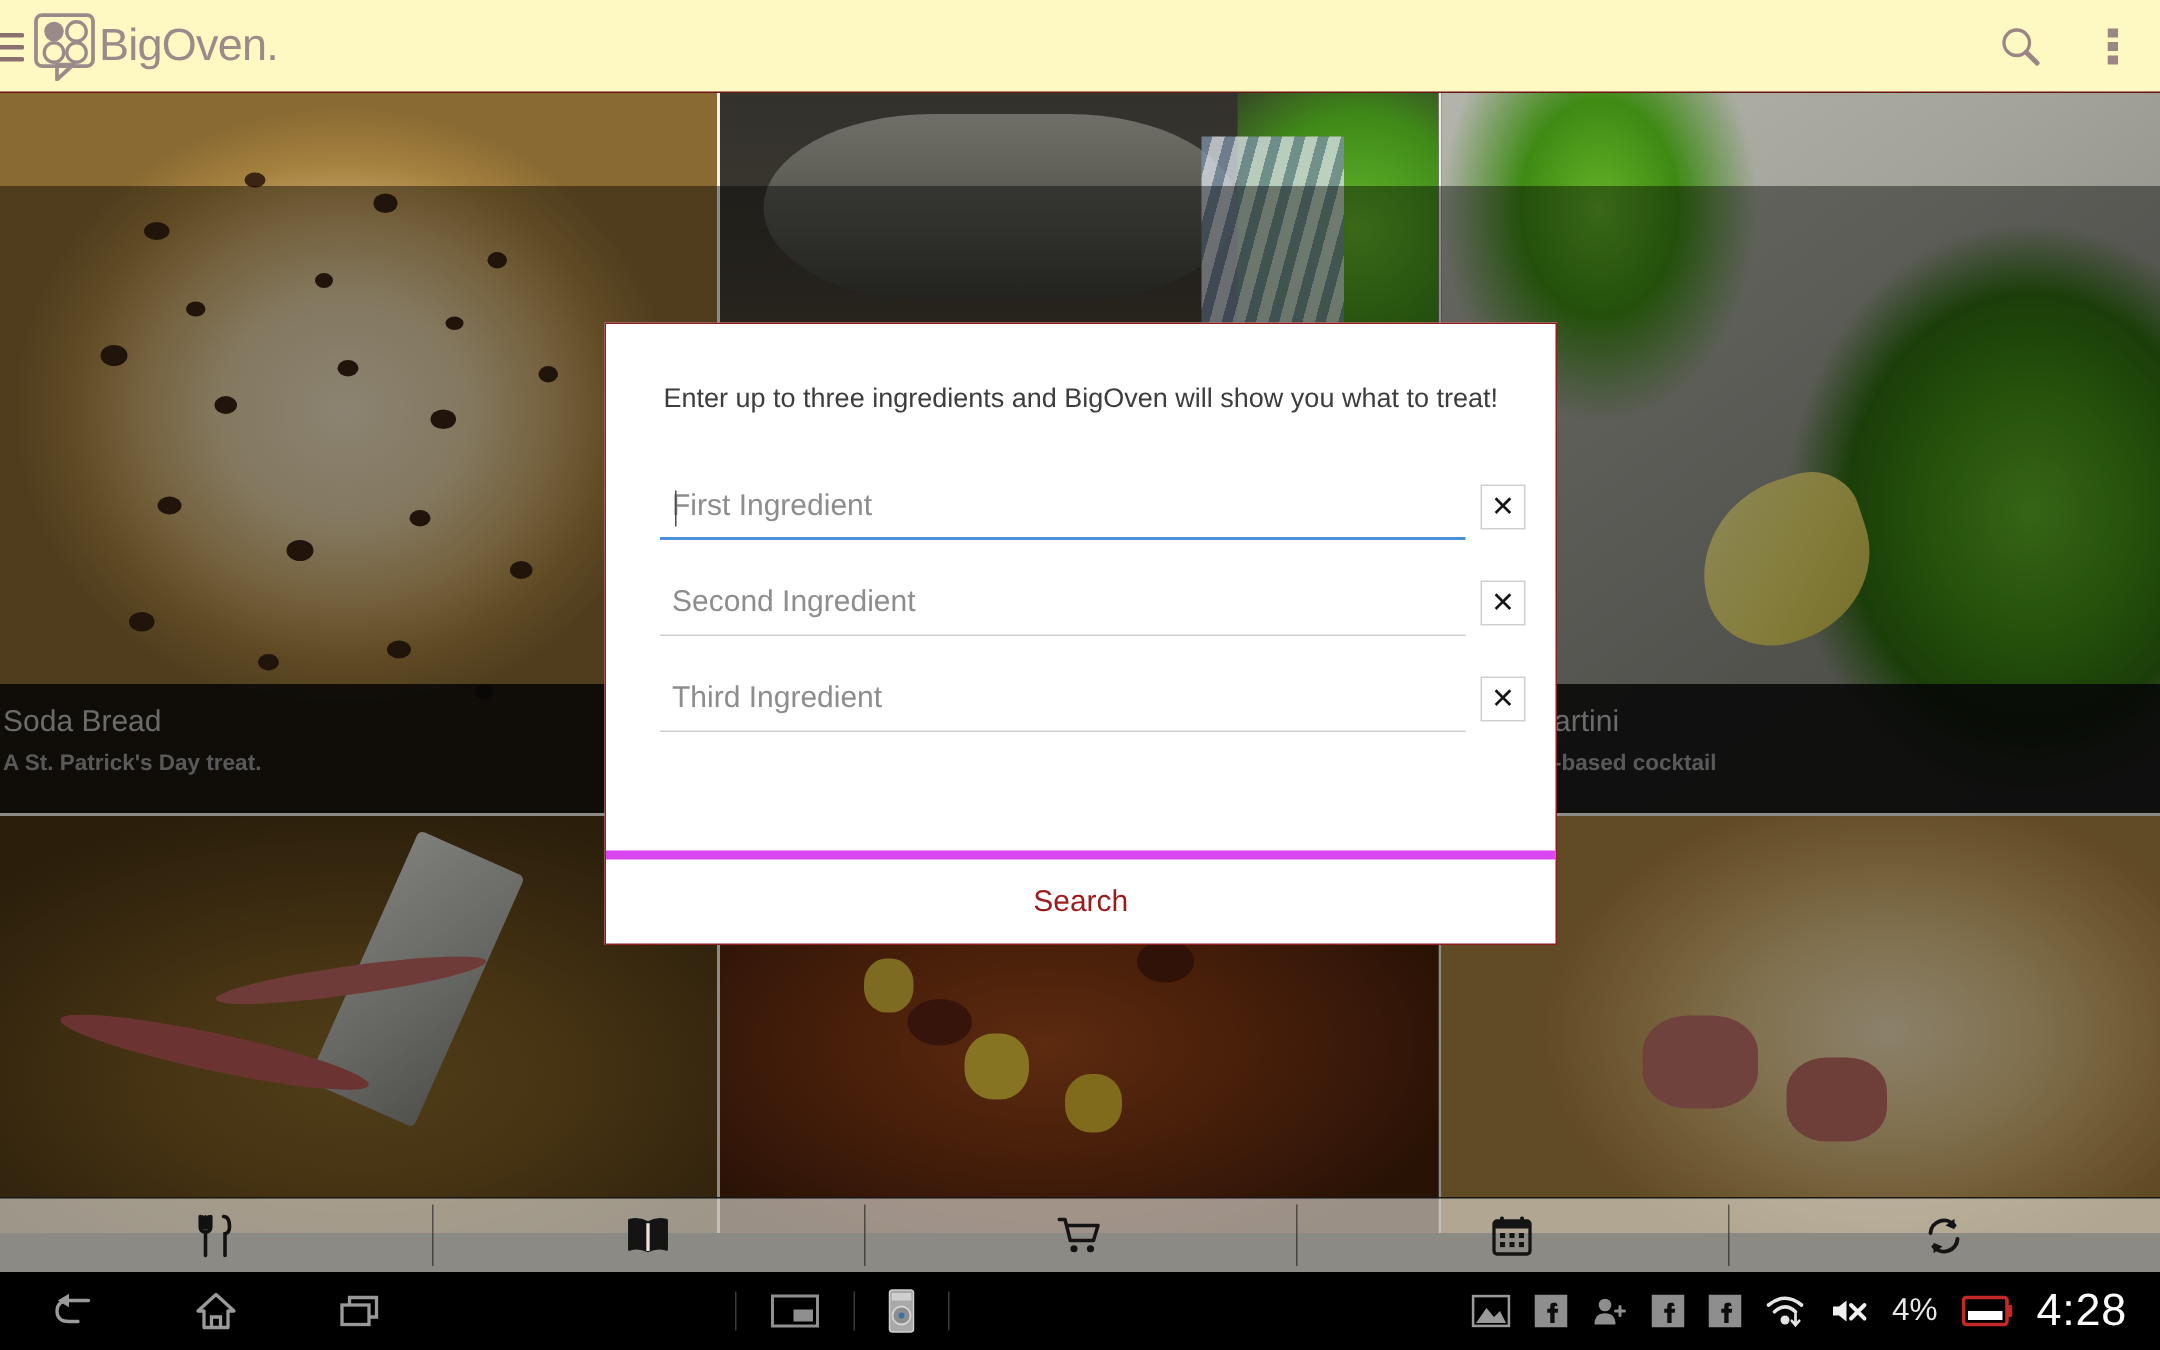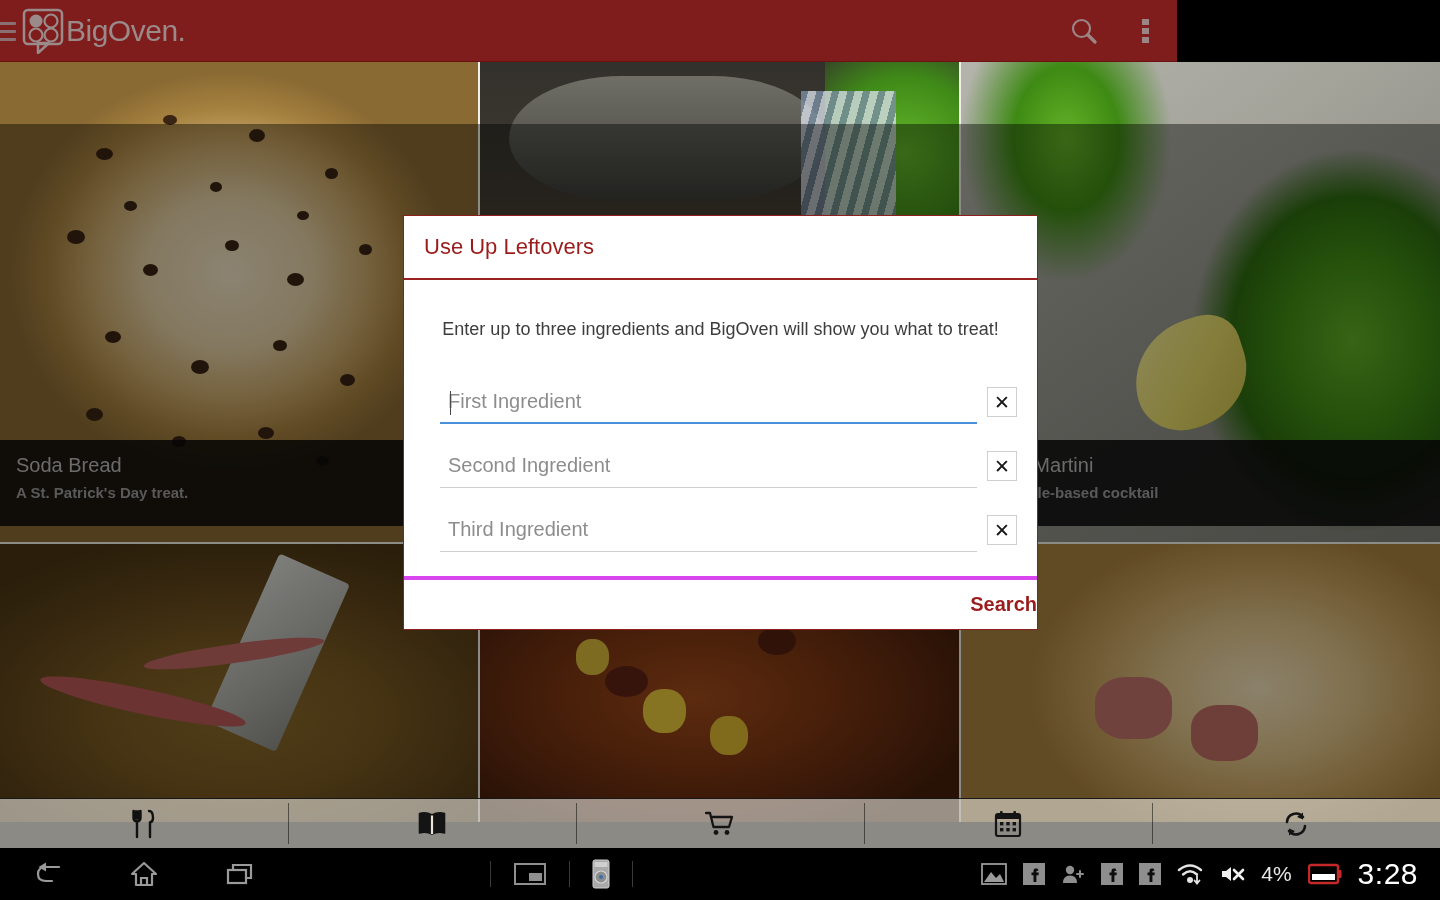--- a/index.html
+++ b/index.html
@@ -6,22 +6,22 @@
   html, body {
     width: 1440px; height: 900px;
     background: #000;
     font-family: "Liberation Sans", "DejaVu Sans", sans-serif;
     overflow: hidden;
   }
   #screen { position: relative; width: 1440px; height: 900px; overflow: hidden; }
 
   
   #appbar {
-    position: absolute; top: 0; left: 0; width: 1177px; height: 62px;
-    background: #7f1d1d;
+    position: absolute; top: 0; left: 0; width: 1440px; height: 62px;
+    background: #fef9c3;
     display: flex; align-items: center;
   }
   #appbar::after {
     content: ""; position: absolute; left: 0; bottom: 0; width: 100%; height: 1px;
     background: #6b1212;
   }
   .hamburger { width: 22px; margin-left: -6px; display: flex; flex-direction: column; gap: 5px; }
   .hamburger span { display: block; height: 3px; background: #8a7070; border-radius: 1px; }
   .brand { display: flex; align-items: center; margin-left: 6px; }
   .brand-word { font-size: 30px; color: #9b8a8a; letter-spacing: -0.5px; font-weight: 400; }
@@ -75,23 +75,23 @@
   }
   .ph-reuben {
     position: absolute; inset: 0;
     background:
       radial-gradient(ellipse 48% 58% at 62% 52%, #f0dfb8 0%, #ddc187 42%, #c49f5c 72%, #a8813e 100%),
       linear-gradient(to right, #8d8881 0%, #9a9189 22%, #c9a96a 50%, #dcc68f 100%);
   }
 
   
   .caption {
-    position: absolute; left: 0; bottom: 16px; width: 100%; height: 86px;
+    position: absolute; left: 0; bottom: 0; width: 100%; height: 86px;
     background: rgba(10,10,10,0.86);
-    padding: 10px 14px 0 16px;
+    padding: 10px 14px 0 2px;
   }
   .cap-title { font-size: 20px; color: #b8b8b8; line-height: 30px; white-space: nowrap; overflow: hidden; }
   .cap-sub { font-size: 15px; color: #9a9a9a; line-height: 26px; white-space: nowrap; overflow: hidden; font-weight: bold; }
 
   
   #scrim { position: absolute; top: 62px; left: 0; width: 1440px; height: 760px; background: rgba(0,0,0,0.42); }
 
   
   #tabbar {
     position: absolute; top: 798px; left: 0; width: 1440px; height: 50px;
@@ -137,22 +137,22 @@
   .field-input::placeholder { color: #8d8d8d; opacity: 1; }
   .field.focused .field-input { border-bottom: 2px solid #4a90d9; }
   .clear-btn {
     width: 30px; height: 30px; margin-left: 10px; margin-bottom: 4px;
     background: #fff; border: 1px solid #cfcfcf;
     display: flex; align-items: center; justify-content: center;
     font-size: 19px; color: #161616; line-height: 1; cursor: pointer;
     font-family: "Liberation Sans", sans-serif;
   }
   .dlg-footer {
-    height: 62px; border-top: 4px solid #d946ef;
-    display: flex; align-items: center; justify-content: flex-end; font-weight: bold;
+    height: 62px; border-top: 6px solid #d946ef;
+    display: flex; align-items: center; justify-content: center;
   }
   .dlg-action { font-size: 20px; color: #9b1c1c; cursor: pointer; }
 
   .caret {
     display: inline-block; width: 1px; height: 24px; background: #4a4a4a;
     position: absolute; left: 10px; top: 7px;
   }
   .field-wrap { position: relative; flex: 1; display: flex; }
 </style>
 </head>
@@ -286,23 +286,20 @@
         <div style="position:absolute;left:-2%;top:58%;width:22%;height:46%;background:linear-gradient(140deg,#d9a martin,#c89a4e 0%,#a87a32 100%);transform:rotate(-22deg);"></div>
 
       </div>
 
     </div>
 
     <div id="scrim"></div>
   </div>
 
   <div id="dialog">
-    <div class="dlg-header">
-      <div class="dlg-title">Use Up Leftovers</div>
-    </div>
     <div class="dlg-body">
       <div class="dlg-msg">Enter up to three ingredients and BigOven will show you what to treat!</div>
       <div class="fields">
 
         <div class="field focused">
           <div class="field-wrap">
             <span class="caret"></span>
             <input class="field-input" type="text" placeholder="First Ingredient" style="">
           </div>
           <div class="clear-btn">✕</div>
@@ -484,17 +481,17 @@
         </svg>
       </div>
       <div class="battery-pct">4%</div>
       <div class="sys-icon">
         <svg width="34" height="22" viewBox="0 0 34 22">
           <rect x="1" y="2" width="29" height="18" rx="2" fill="none" stroke="#c42828" stroke-width="2.4"></rect>
           <rect x="30.5" y="7" width="3" height="8" rx="1" fill="#c42828"></rect>
           <rect x="4" y="11" width="23" height="6" fill="#ffffff"></rect>
         </svg>
       </div>
-      <div class="clock">3:28</div>
+      <div class="clock">4:28</div>
     </div>
   </div>
 
 </div>
 
 </body></html>

